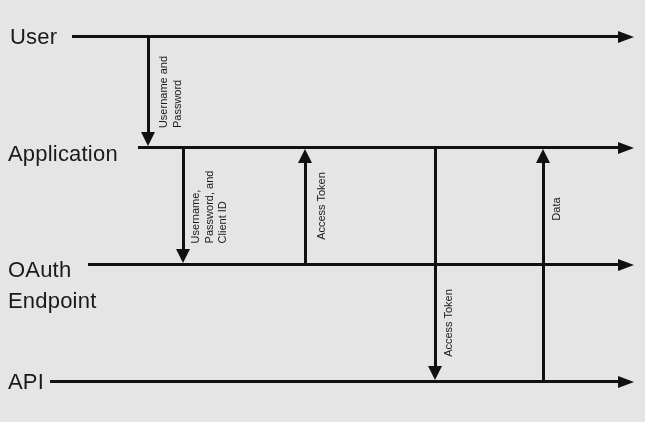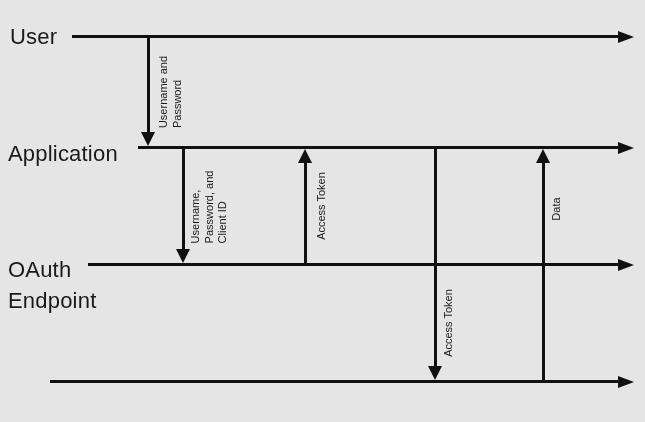--- a/index.html
+++ b/index.html
@@ -75,20 +75,21 @@
 </style>
 </head>
 <body>
 
 <div class="canvas">
 
   <div class="actor-label" style="left:10px; top:21px;">User</div>
   <div class="actor-label" style="left:8px; top:122px;margin-top:16px;">Application</div>
   <div class="actor-label" style="left:8px; top:254px;">OAuth
 Endpoint</div>
+  <div class="actor-label" style="left:8px; top:366px;">API</div>
 
   <div class="hline" style="left:72px; top:35px; width:546px;"></div>
   <div class="hhead" style="left:618px; top:30.5px;"></div>
 
   <div class="hline" style="left:138px; top:146px; width:480px;"></div>
   <div class="hhead" style="left:618px; top:141.5px;"></div>
 
   <div class="hline" style="left:88px; top:263px; width:530px;"></div>
   <div class="hhead" style="left:618px; top:258.5px;"></div>
 

